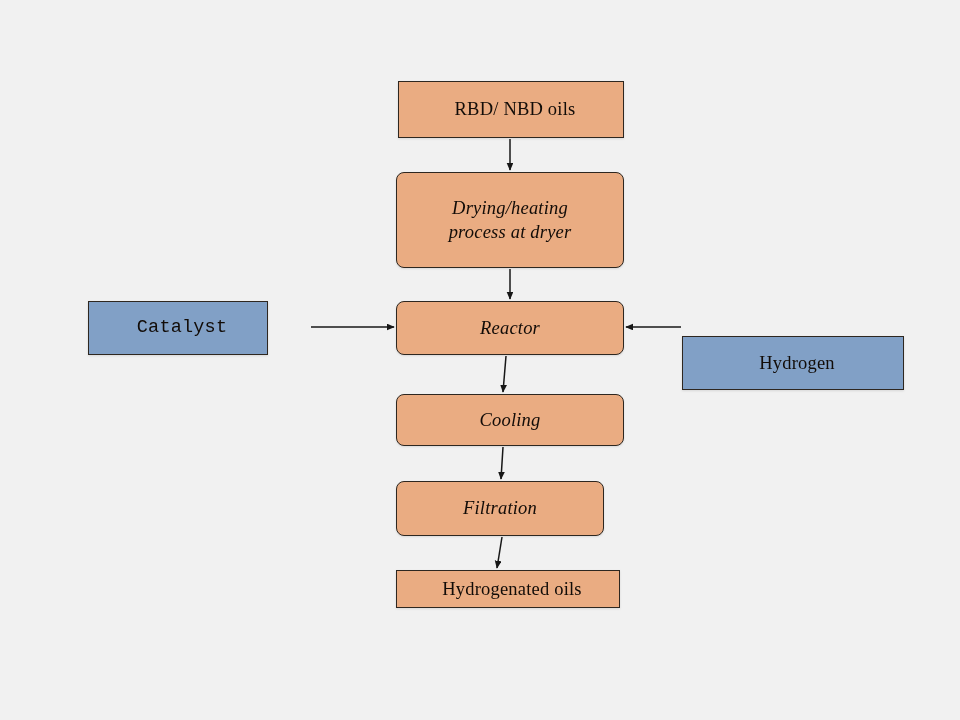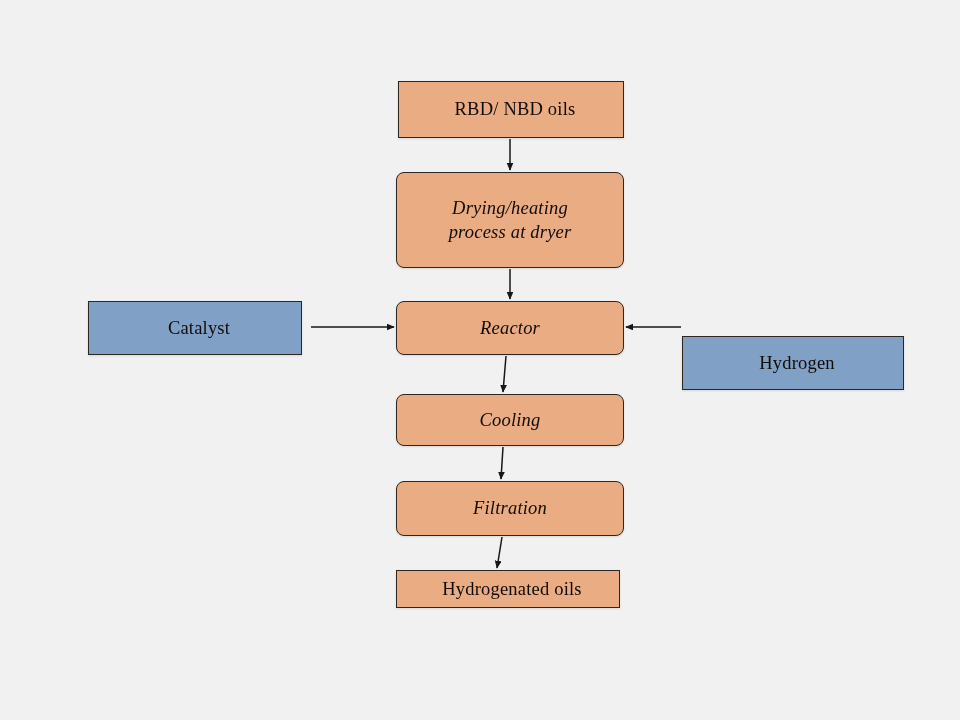--- a/index.html
+++ b/index.html
@@ -49,24 +49,24 @@
   }
   .fill-orange { background: #eaac82; }
   .fill-blue   { background: #81a0c6; }
   .shape-rect  { border-radius: 0; padding-left: 8px; }
   .shape-round { border-radius: 8px; font-style: italic; }
 
   
   #node-rbd        { left: 398px; top: 81px;  width: 226px; height: 57px; }
   #node-drying     { left: 396px; top: 172px; width: 228px; height: 96px; }
   #node-reactor    { left: 396px; top: 301px; width: 228px; height: 54px; }
-  #node-catalyst   { left: 88px;  top: 301px; width: 214px; height: 54px; }
+  #node-catalyst   { left: 88px;  top: 301px; width: 180px; height: 54px; font-family: Liberation Mono, monospace; }
   #node-hydrogen   { left: 682px; top: 301px; width: 222px; height: 54px; margin-top: 35px; }
   #node-cooling    { left: 396px; top: 394px; width: 228px; height: 52px; }
-  #node-filtration { left: 396px; top: 481px; width: 228px; height: 55px; }
+  #node-filtration { left: 396px; top: 481px; width: 208px; height: 55px; }
   #node-product    { left: 396px; top: 570px; width: 224px; height: 38px; }
 </style>
 </head>
 <body>
 
 <div id="diagram">
 
   <svg id="connectors" viewBox="0 0 960 720" xmlns="http://www.w3.org/2000/svg">
     <defs>
       <marker id="arrowhead" markerWidth="9" markerHeight="9" refX="7.2" refY="3.4" orient="auto" markerUnits="userSpaceOnUse">

